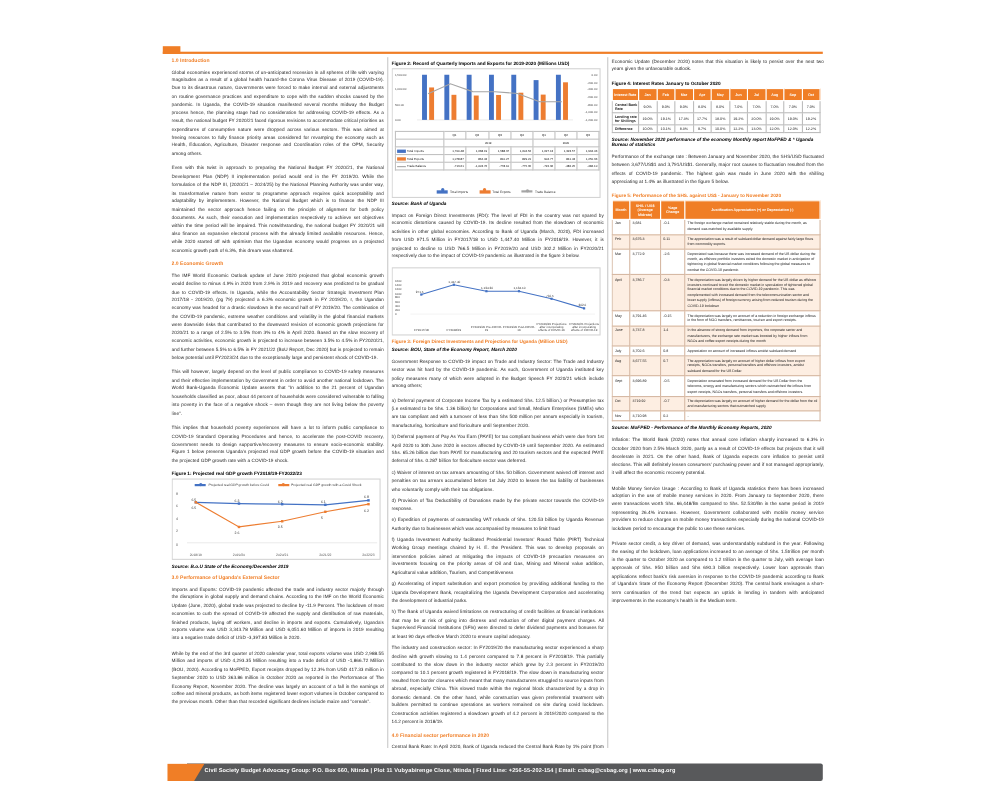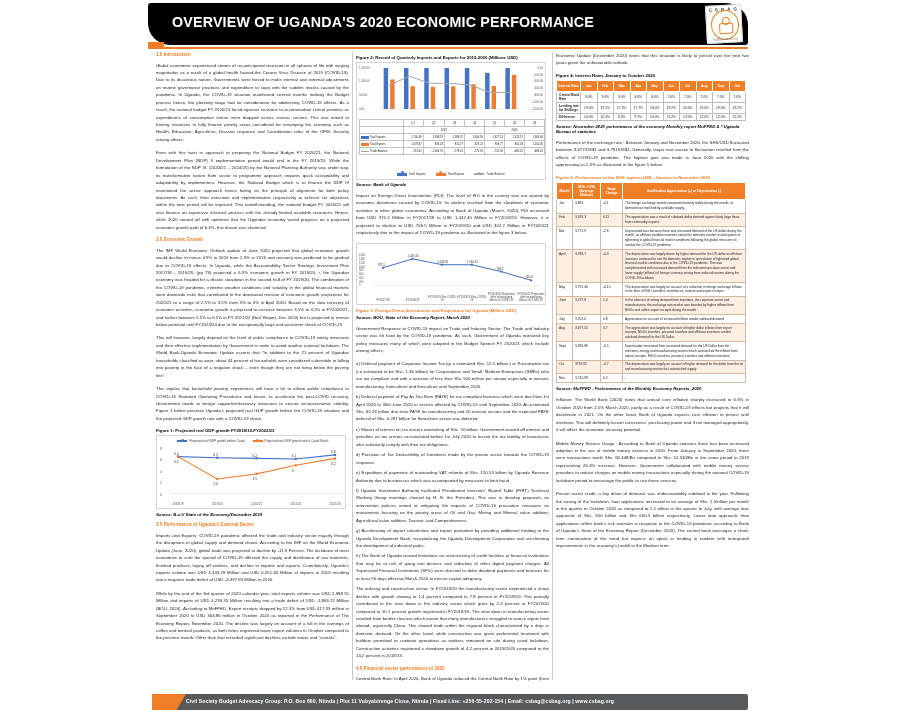--- a/index.html
+++ b/index.html
@@ -126,29 +126,20 @@
      clip-path: polygon(0 0, 100% 0, 72% 100%, 0 100%);}
   .f-txt { position:absolute; left:186px; top:3.5px; color:#fff; font-size:5.1px; font-weight:bold;
      white-space:nowrap; letter-spacing:.1px;}
 </style>
 </head>
 <body>
 
 <div class="page">
 
   <div class="header-wrap">
-    <div class="hdr-bar">
-      <div class="hdr-title">OVERVIEW OF UGANDA'S 2020 ECONOMIC PERFORMANCE</div>
-      <div class="hdr-logo">
-        <div class="letters">CSBAG</div>
-        <div class="ring"></div>
-        <div class="figure"></div>
-        <div class="sub">Budget Advocacy</div>
-      </div>
-    </div>
     <div class="hdr-rule-left"></div>
     <div class="hdr-rule"></div>
   </div>
 
   <div class="col-rule" style="left:352px"></div>
   <div class="col-rule" style="left:552px"></div>
 
   <div class="col" id="col1">
     <h3 class="sec">1.0 Introduction</h3>
     <p class="body">Global economies experienced storms of un-anticipated recession in all spheres of life with varying magnitudes as a result of a global health hazard-the Corona Virus Disease of 2019 (COVID-19). Due to its disastrous nature, Governments were forced to make internal and external adjustments on routine governance practices and expenditure to cope with the sudden shocks caused by the pandemic. In Uganda, the COVID-19 situation manifested several months midway  the Budget process hence, the planning stage had no consideration for addressing COVID-19 effects. As a result, the national budget FY 2020/21 faced rigorous revisions to accommodate critical priorities as expenditures of consumptive nature were dropped across various sectors. This was aimed at freeing resources to fully finance priority areas considered for revamping the economy   such as  Health, Education, Agriculture, Disaster response and Coordination roles of the OPM, Security among others.</p>

